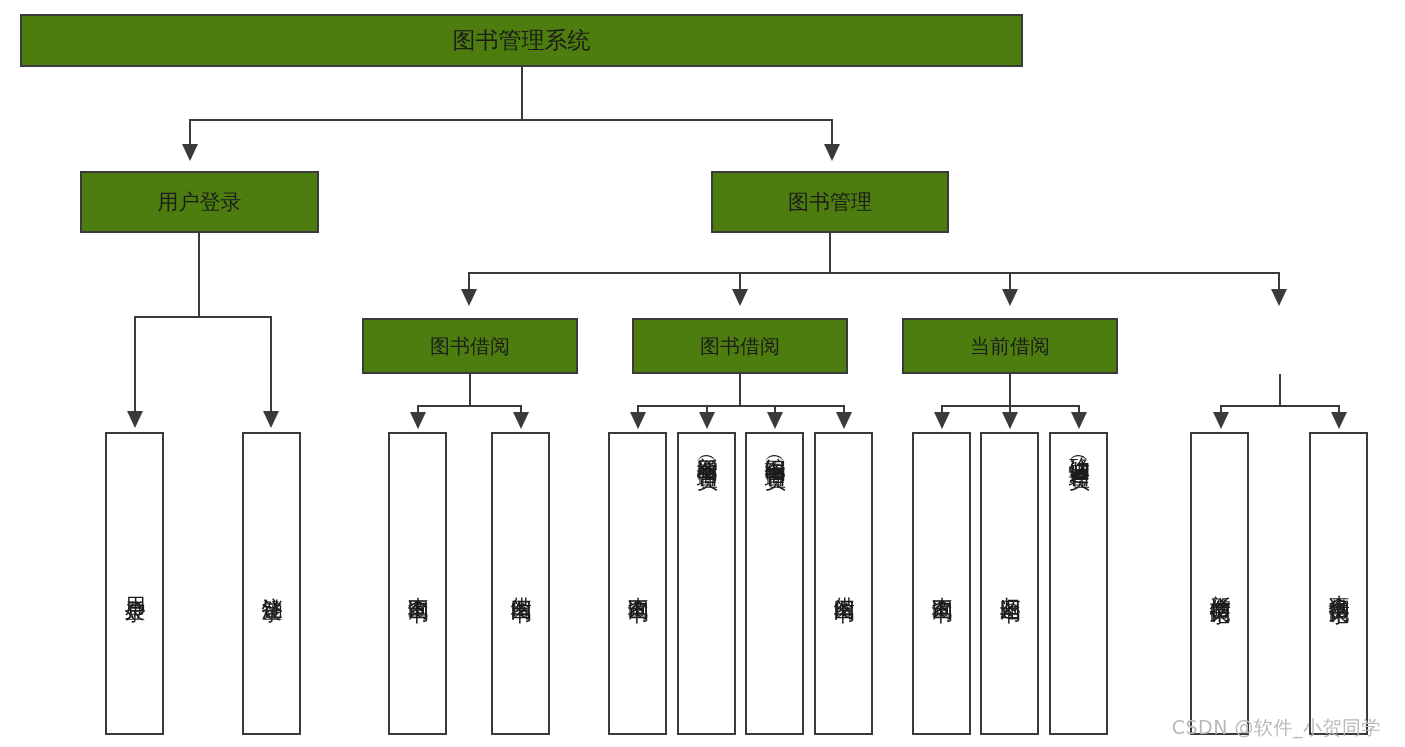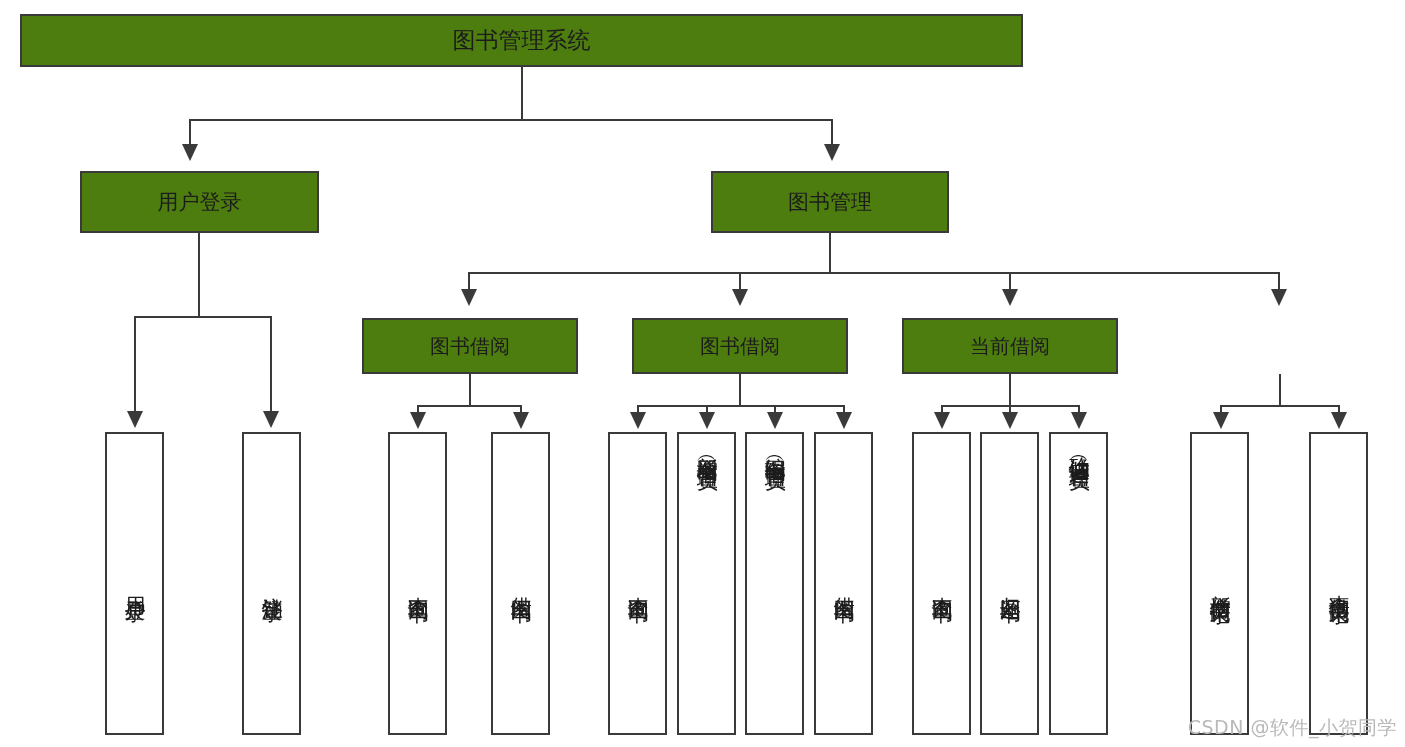--- a/index.html
+++ b/index.html
@@ -78,21 +78,21 @@
     position: absolute;
     width: 0;
     height: 0;
     border-left: 8px solid transparent;
     border-right: 8px solid transparent;
     border-top: 17px solid #3a3a3a;
   }
   
   #watermark {
     position: absolute;
-    right: 8px;
+    right: 24px;
     bottom: 6px;
     font-size: 19px;
     color: #b9b9b9;
     letter-spacing: 0.5px;
     user-select: none;
     white-space: nowrap;
   }
 </style>
 </head>
 <body>

